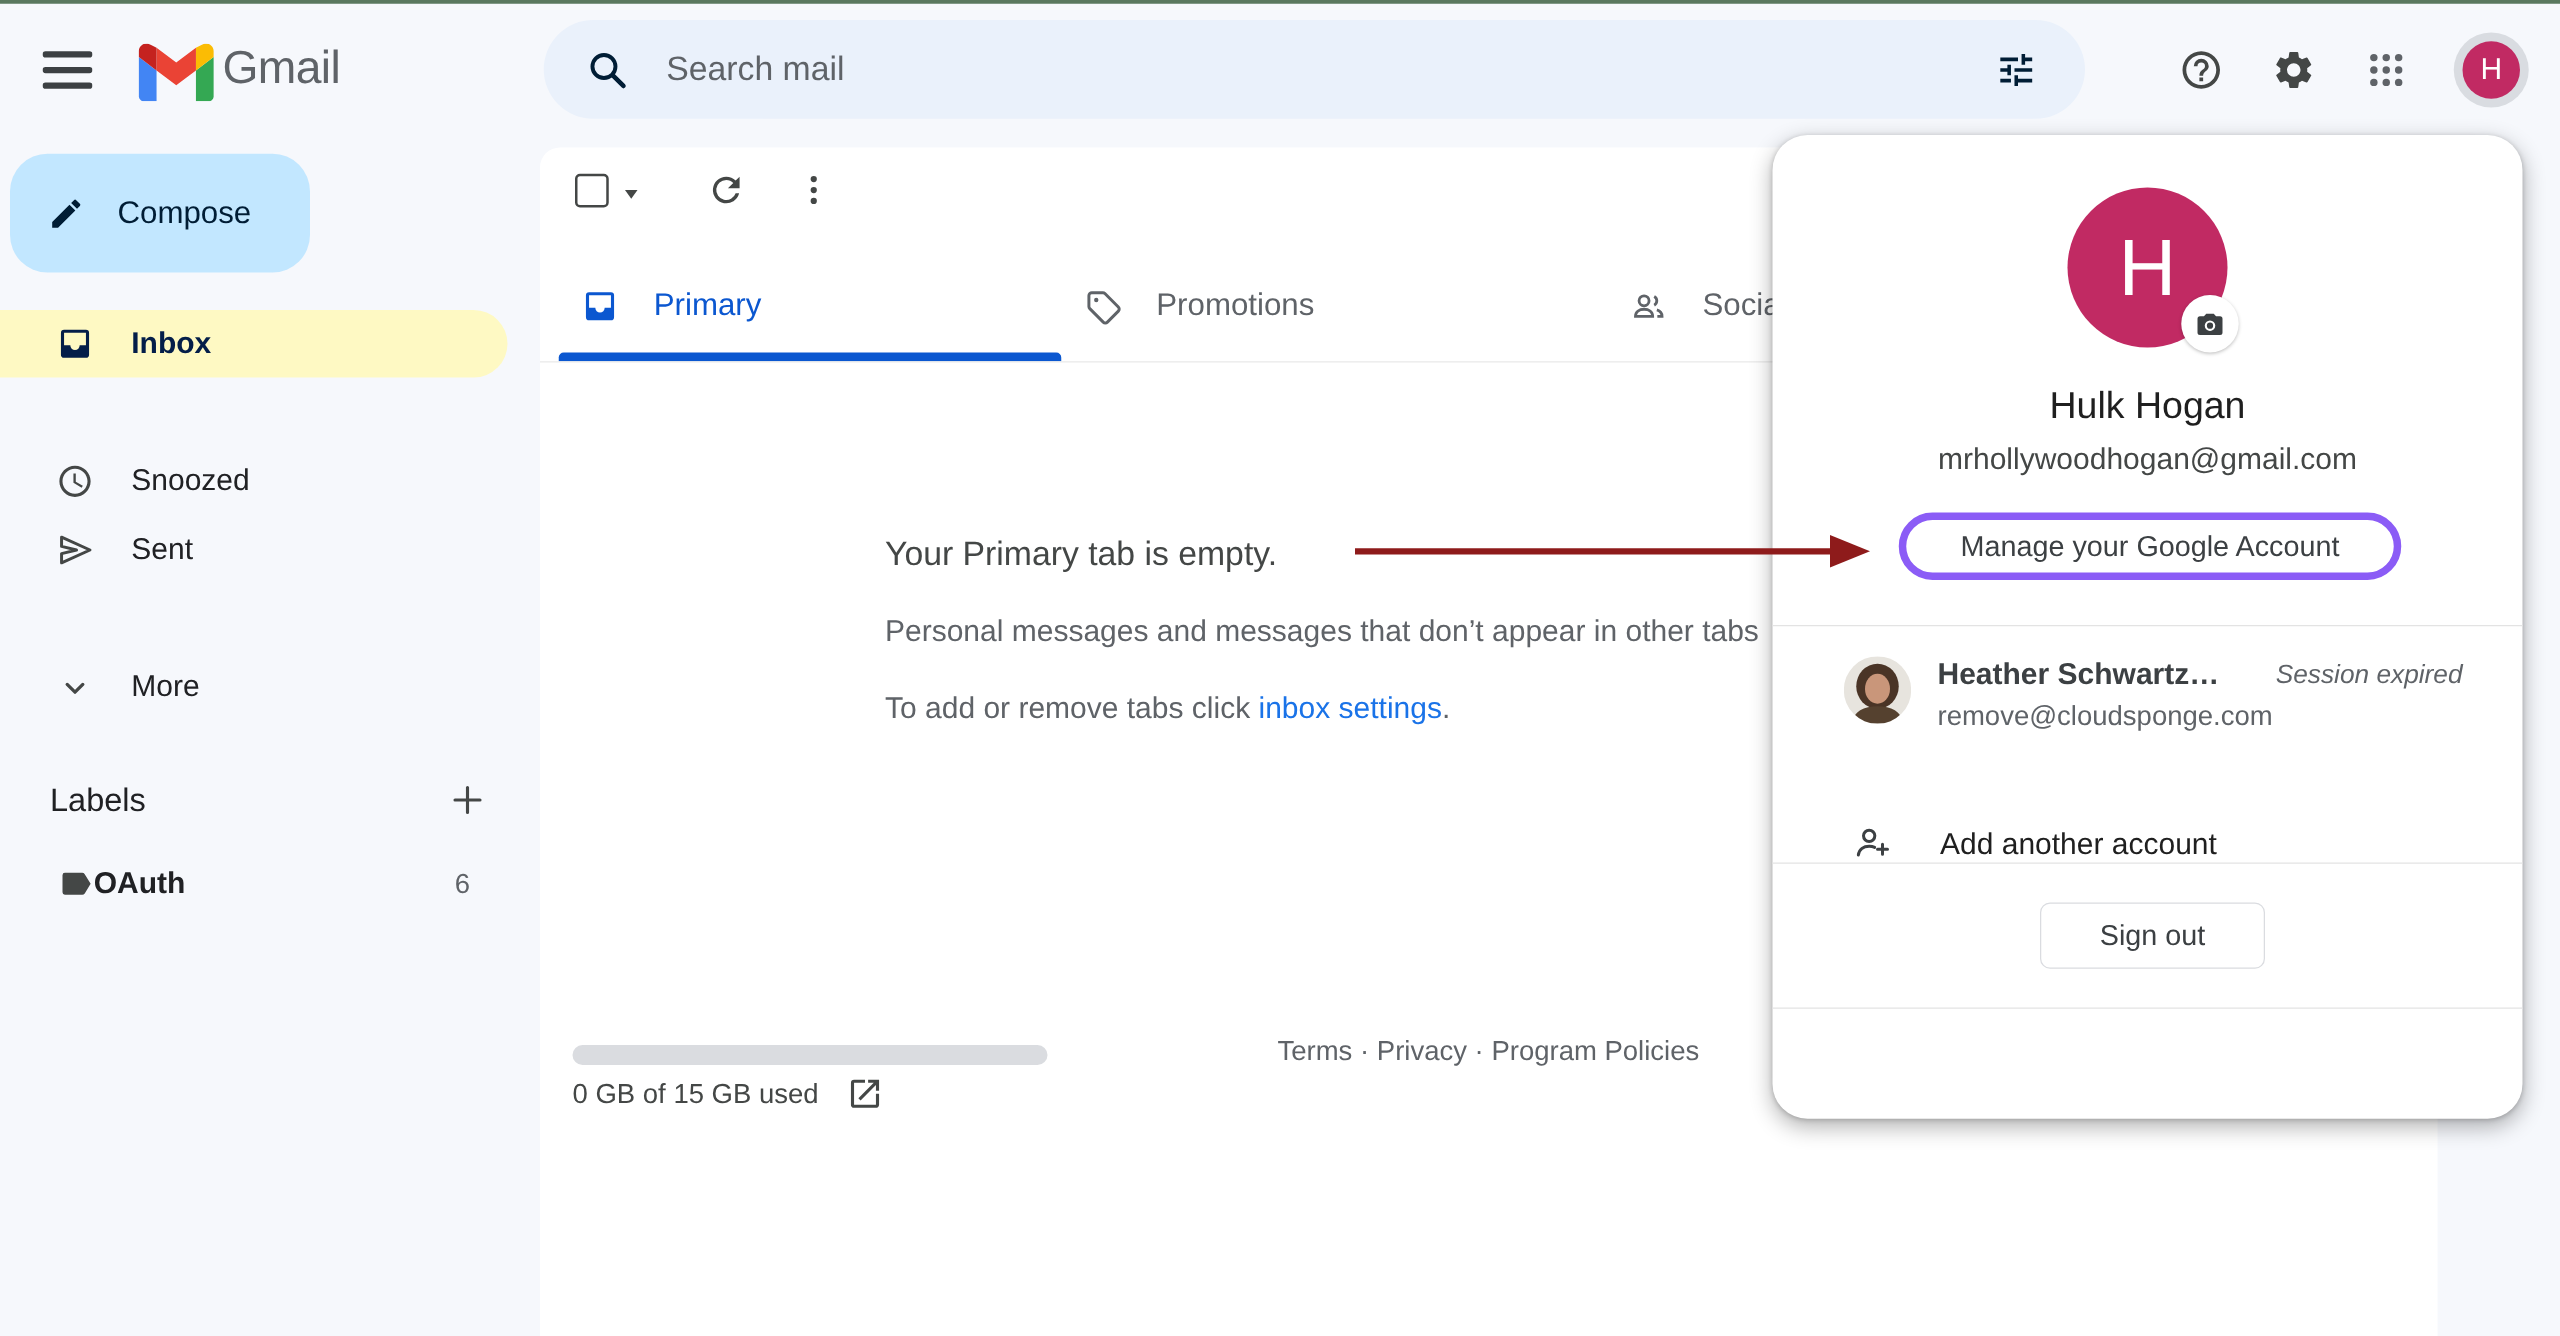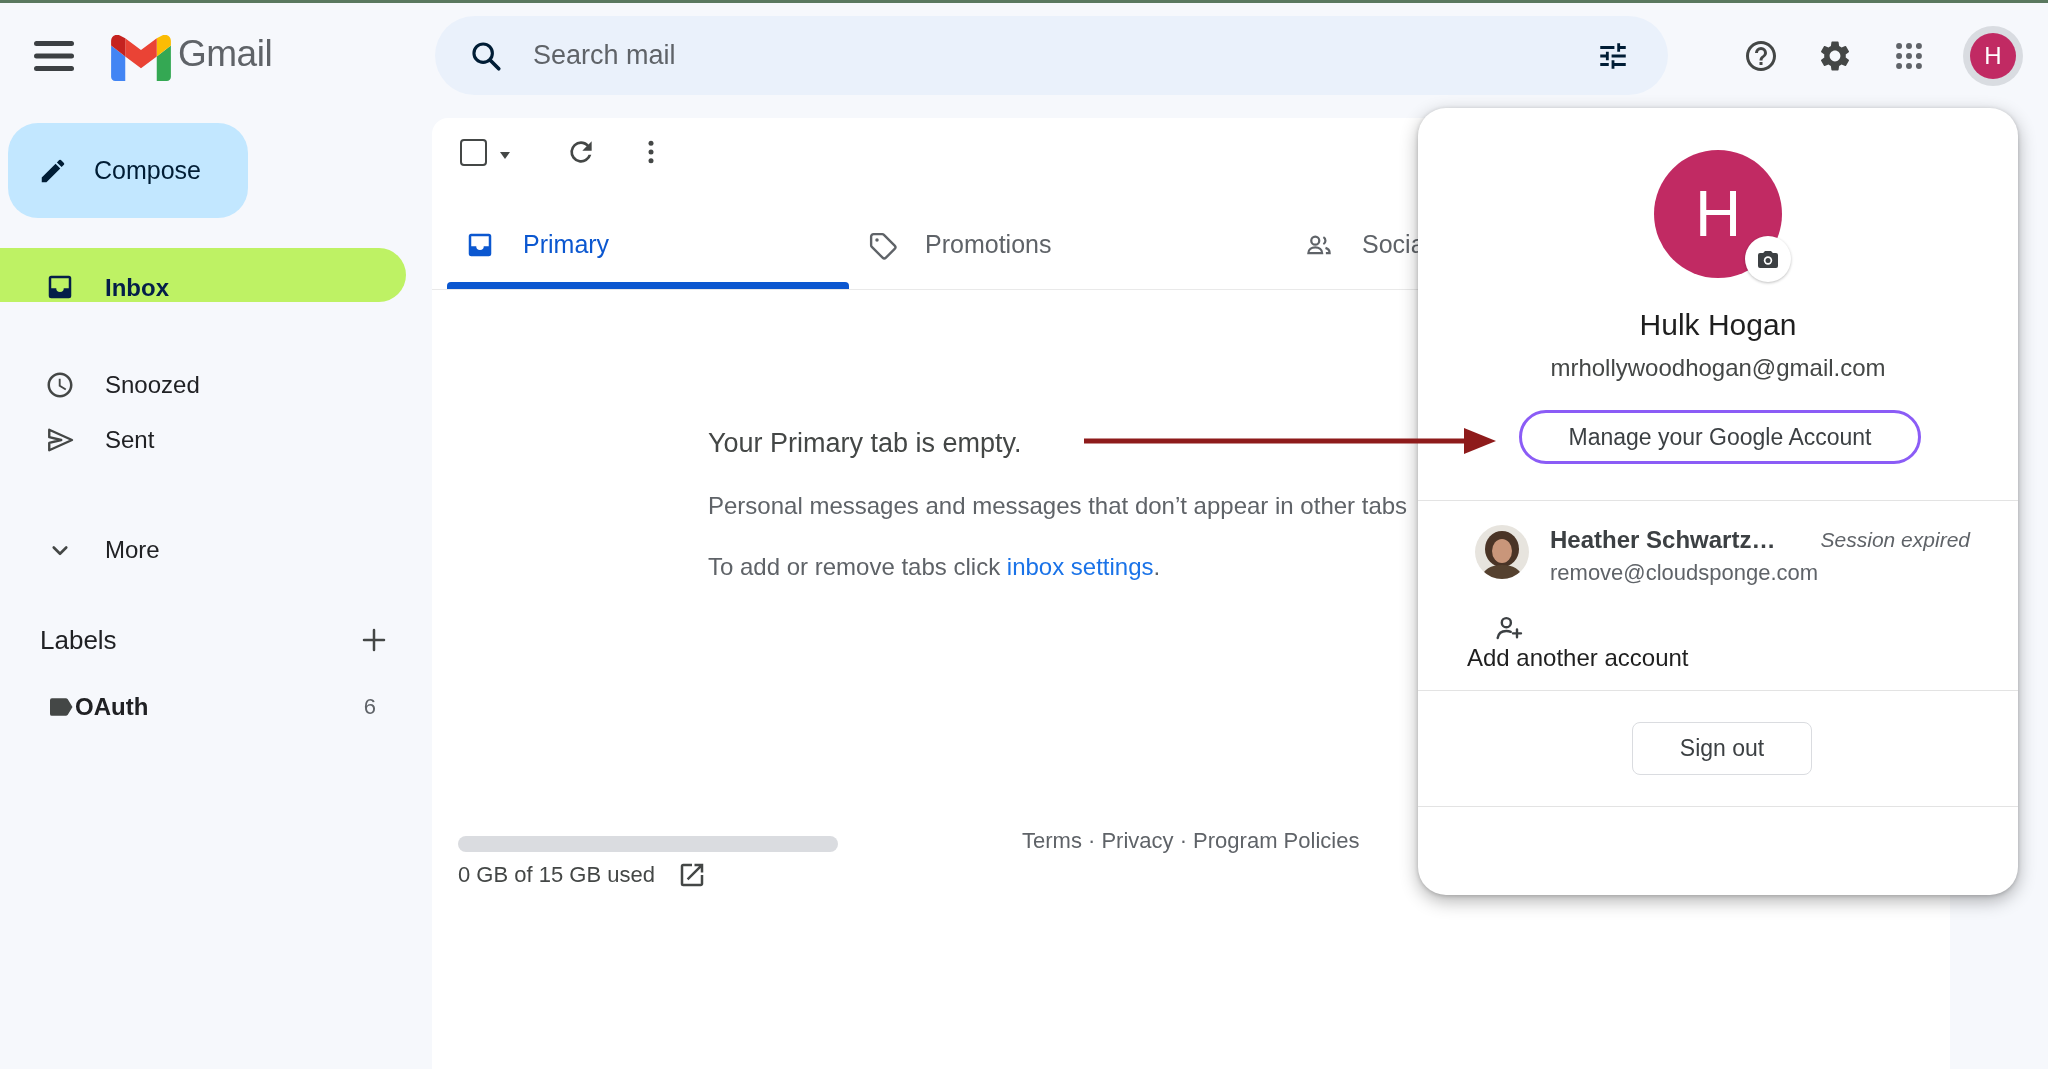--- a/index.html
+++ b/index.html
@@ -43,21 +43,21 @@
   .compose { left:8px; top:123px; width:240px; height:95px; background:#c2e7ff; border:none;
     border-radius:30px; display:flex; align-items:center; cursor:pointer;
     font-family:"Liberation Sans",sans-serif; }
   .compose svg { margin-left:30px; }
   .compose span { margin-left:26px; font-size:25px; font-weight:500; color:#001d35; }
 
   .nav-item { left:0; width:406px; height:54px; display:flex; align-items:center; cursor:pointer;
     border-radius:0 27px 27px 0; }
   .nav-item .nicon { width:30px; height:30px; margin-left:45px; flex:0 0 auto; }
   .nav-item .nlabel { margin-left:30px; font-size:24px; color:#202124; }
-  .nav-item.active { background:#bef264;align-items:flex-end; }
+  .nav-item.active { background:#fef9c3; }
   .nav-item.active .nlabel { color:#041e49; font-weight:700; }
 
   .labels-head { left:40px; top:625px; font-size:26px; color:#202124; }
   .add-label { left:352px; top:618px; width:44px; height:44px; border:none; background:transparent;
     border-radius:50%; cursor:pointer; display:flex; align-items:center; justify-content:center; }
   .label-row { left:0; top:680px; width:406px; height:54px; display:flex; align-items:center;
     cursor:pointer; border-radius:0 27px 27px 0; }
   .label-row .nicon { width:30px; height:30px; margin-left:45px; }
   .label-row .nlabel { font-size:24px; font-weight:700; color:#202124; }
   .label-row .count { margin-left:auto; margin-right:30px; font-size:22px; color:#5f6368; }
@@ -99,29 +99,29 @@
     box-shadow:0 6px 18px rgba(0,0,0,.30), 0 1px 4px rgba(0,0,0,.18); z-index:10; }
   .panel .abs { position:absolute; }
   .p-avatar { left:236px; top:42px; width:128px; height:128px; border-radius:50%;
     display:flex; align-items:center; justify-content:center; color:#fff; font-size:64px; }
   .p-camera { left:327px; top:128px; width:46px; height:46px; border-radius:50%; background:#fff;
     border:none; box-shadow:0 1px 3px rgba(0,0,0,.25); display:flex; align-items:center;
     justify-content:center; cursor:pointer; }
   .p-name { left:0; top:200px; width:600px; text-align:center; font-size:30px; font-weight:500; color:#1f1f1f; }
   .p-email { left:0; top:246px; width:600px; text-align:center; font-size:24px; color:#444746; }
   .p-manage { left:101px; top:302px; width:402px; height:54px; background:#fff;
-    border:3px solid #8b5cf6; border-radius:28px; font-family:"Liberation Sans",sans-serif;
+    border:6px solid #8b5cf6; border-radius:28px; font-family:"Liberation Sans",sans-serif;
     font-size:23px; color:#3c4043; cursor:pointer; }
   .p-div { left:0; width:600px; height:1px; background:#e3e3e3; }
   .p-acct-row { left:0; top:400px; width:600px; height:104px; cursor:pointer; }
   .p-photo { left:57px; top:17px; width:54px; height:54px; border-radius:50%; overflow:hidden; }
   .p-acct-name { left:132px; top:18px; font-size:24px; font-weight:700; color:#3c4043; }
   .p-acct-status { right:48px; top:20px; font-size:21px; font-style:italic; color:#5f6368; }
   .p-acct-email { left:132px; top:52px; font-size:22px; color:#5f6368; }
-  .p-add-row { left:11px; top:504px; width:600px; height:78px; cursor:pointer; display:flex; align-items:flex-start;flex-direction:column; }
+  .p-add-row { left:0; top:504px; width:600px; height:78px; cursor:pointer; display:flex; align-items:flex-end; }
   .p-add-row svg { margin-left:64px; }
   .p-add-row span { margin-left:38px; font-size:24px; color:#1f1f1f; }
   .p-signout { left:214px; top:614px; width:180px; height:53px; background:#fff;
     border:1px solid #dadce0; border-radius:8px; font-family:"Liberation Sans",sans-serif;
     font-size:23px; color:#3c4043; cursor:pointer; }
   .p-footer { left:0; top:736px; width:600px; display:flex; justify-content:center;
     align-items:center; gap:22px; font-size:21px; color:#444746; }
   .p-footer .dot { font-size:16px; }
   .p-footer span { cursor:pointer; }
 

